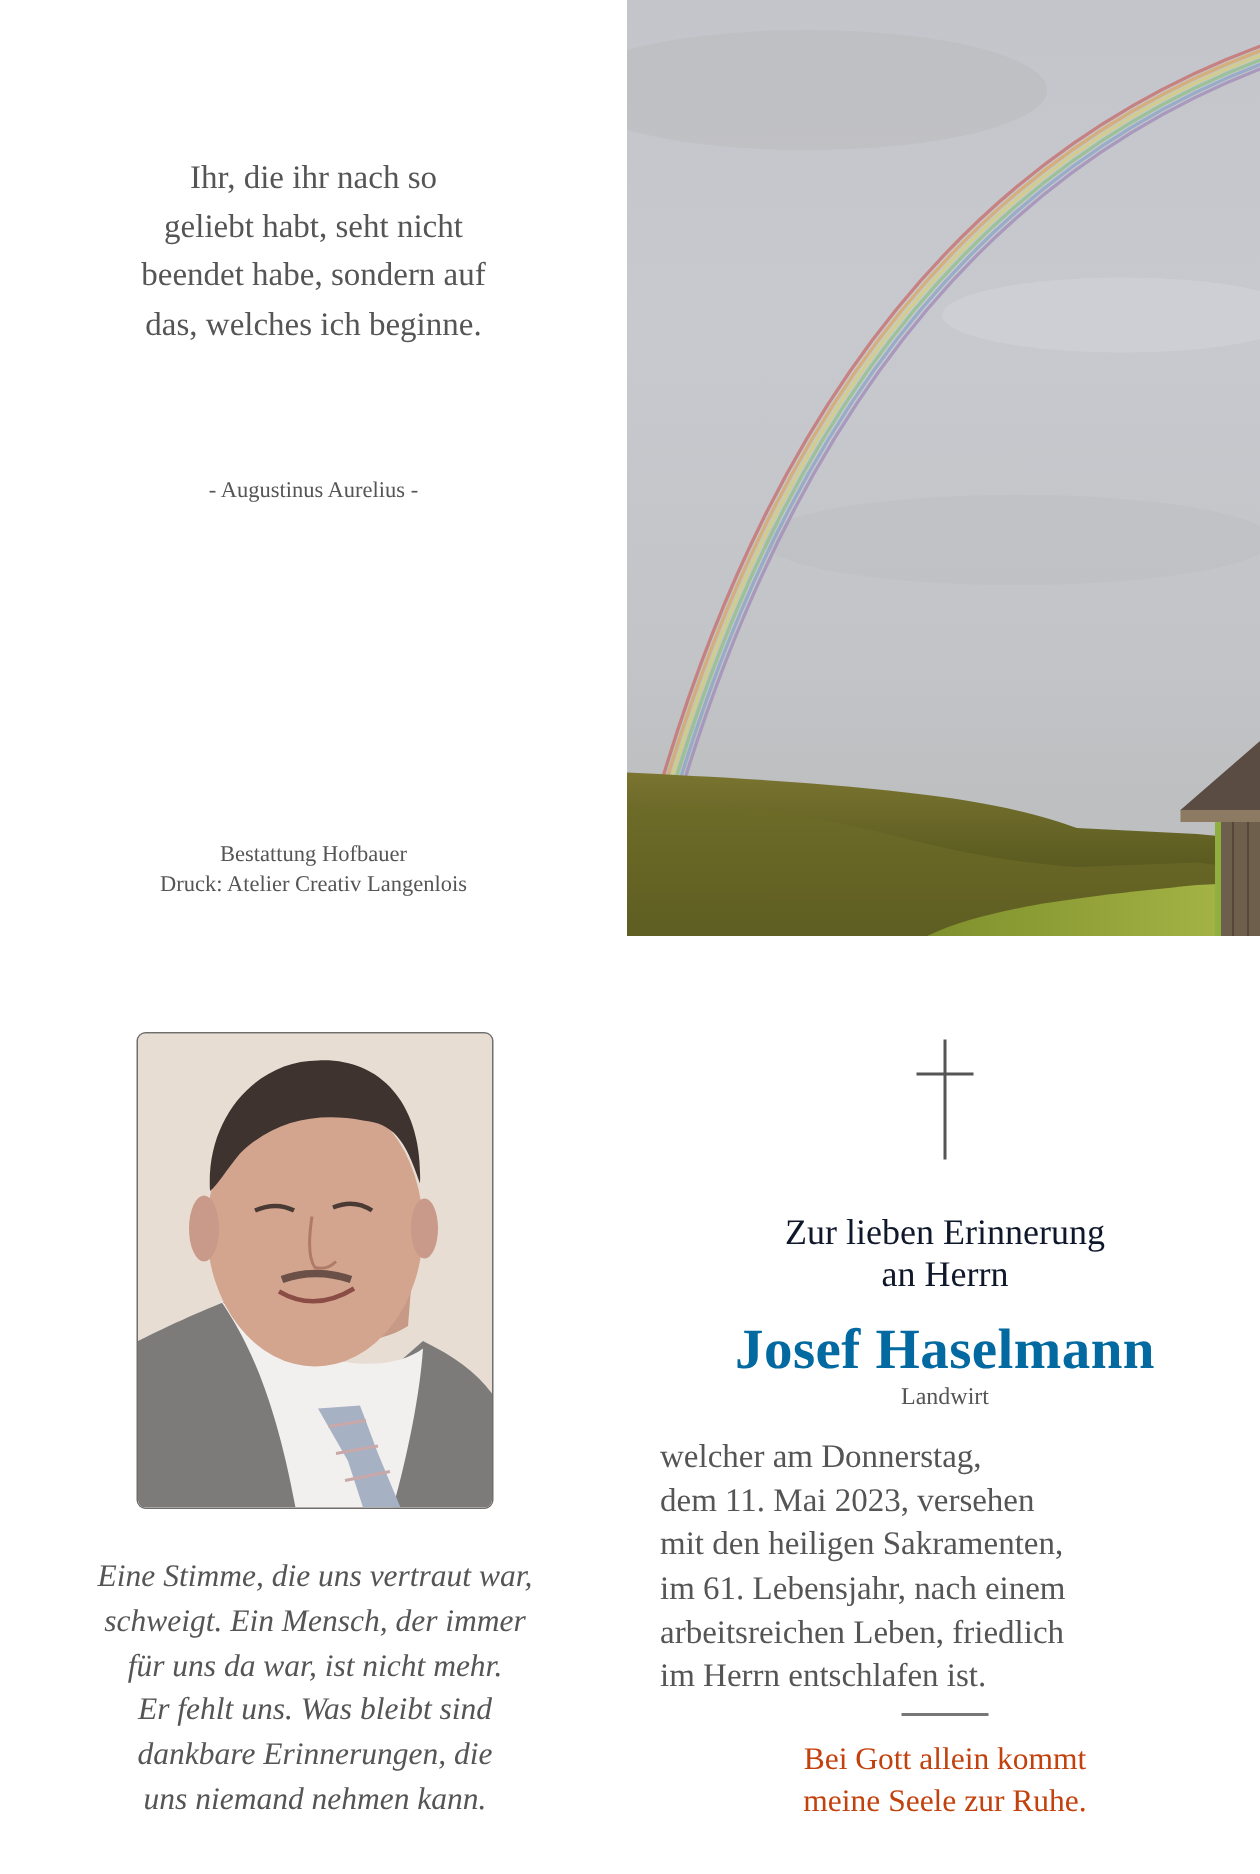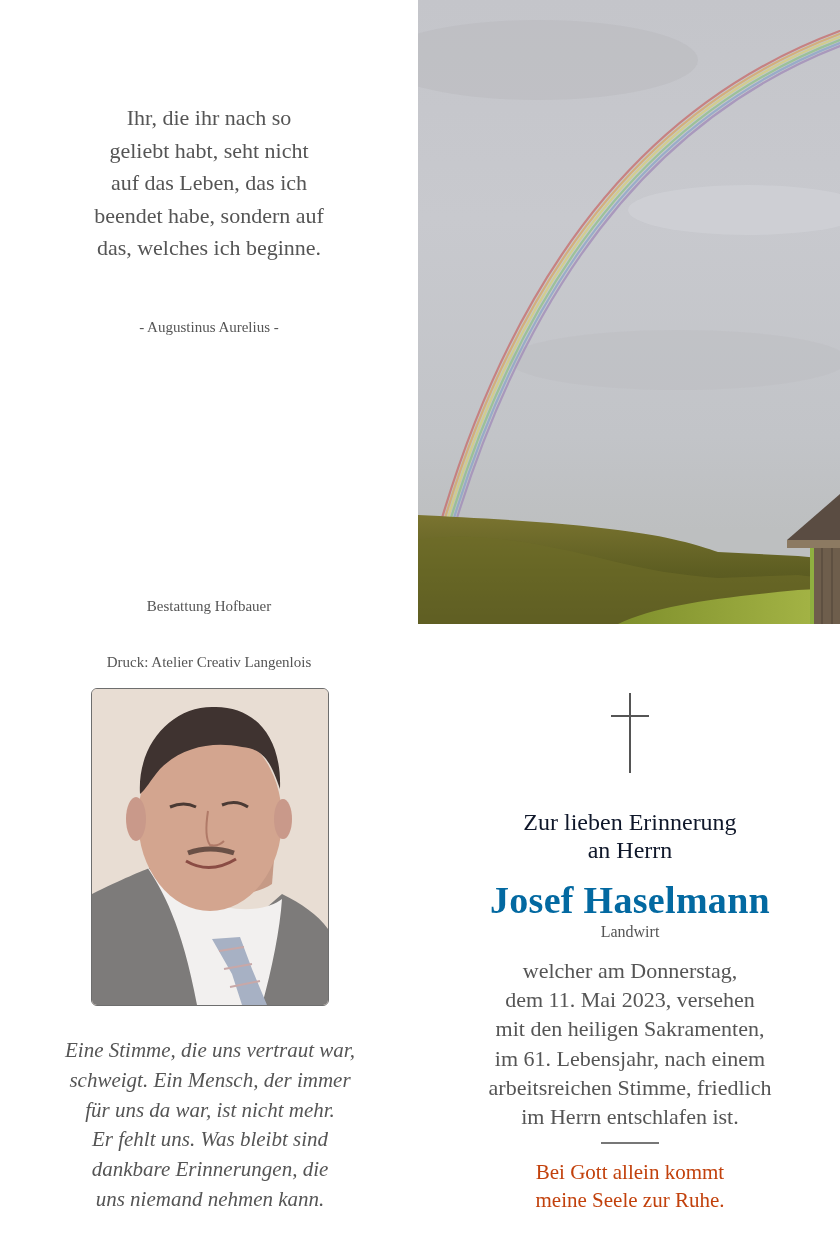--- a/index.html
+++ b/index.html
@@ -18,21 +18,21 @@
     }
     .quote-line { display: block; white-space: nowrap; }
     .quote-author {
       position: absolute; left: 40px; top: 276px; width: 338px; text-align: center;
       font-family: "Liberation Serif", serif; font-size: 15px; color: #555; margin-top: 43px;
     }
     .imprint {
       position: absolute; left: 40px; top: 560px; width: 338px; text-align: center;
       font-family: "Liberation Serif", serif; font-size: 15px; line-height: 20px; color: #555;
     }
-    .imprint span { display: block; margin-top: 36px; }
+    .imprint span { display: block; }
 
     
     #landscape-photo {
       left: 418px; top: 0; width: 422px; height: 624px; overflow: hidden;
       background: linear-gradient(180deg, #c6c7cb 0%, #c9cace 25%, #c4c6cb 50%, #bfc1c4 75%, #c3c4c2 85%);
     }
     #landscape-photo svg { position: absolute; left: 0; top: 0; }
 
     
     #portrait {
@@ -62,42 +62,41 @@
     .name {
       position: absolute; left: 440px; top: 878px; width: 380px; text-align: center;
       font-family: "Liberation Serif", serif; font-weight: bold;
       font-size: 38px; line-height: 44px; color: #0369a1; letter-spacing: 0.3px;
     }
     .occupation {
       position: absolute; left: 440px; top: 923px; width: 380px; text-align: center;
       font-family: "Liberation Serif", serif; font-size: 16px; color: #555;
     }
     .obit {
-      position: absolute; left: 440px; top: 956px; width: 380px; text-align: center;
+      position: absolute; left: 440px; top: 956px; width: 380px; 
       font-family: "Liberation Serif", serif; font-size: 22px; line-height: 29.2px; color: #555;
     }
     .obit span { display: block; white-space: nowrap; }
     .divider {
       position: absolute; left: 601px; top: 1142px; width: 58px; height: 1.5px; background: #777;
     }
     .closing {
       position: absolute; left: 440px; top: 1158px; width: 380px; text-align: center;
       font-family: "Liberation Serif", serif; 
       font-size: 21px; line-height: 28px; color: #c2410c;
     }
     .closing span { display: block; }
   </style>
 </head>
 <body>
 
 <div class="panel" id="quote-panel">
   <div class="quote">
     <span class="quote-line">Ihr, die ihr nach so</span>
     <span class="quote-line">geliebt habt, seht nicht</span>
-    <span class="quote-line">auf das Leben, das ich</span>
     <span class="quote-line">beendet habe, sondern auf</span>
     <span class="quote-line">das, welches ich beginne.</span>
   </div>
   <div class="quote-author">- Augustinus Aurelius -</div>
   <div class="imprint">
     <span>Bestattung Hofbauer</span>
     <span>Druck: Atelier Creativ Langenlois</span>
   </div>
 </div>
 
@@ -199,21 +198,21 @@
 </div>
 
 <div class="name">Josef Haselmann</div>
 <div class="occupation">Landwirt</div>
 
 <div class="obit">
   <span>welcher am Donnerstag,</span>
   <span>dem 11. Mai 2023, versehen</span>
   <span>mit den heiligen Sakramenten,</span>
   <span>im 61. Lebensjahr, nach einem</span>
-  <span>arbeitsreichen Stimme, friedlich</span>
+  <span>arbeitsreichen Leben, friedlich</span>
   <span>im Herrn entschlafen ist.</span>
 </div>
 
 <div class="divider"></div>
 
 <div class="closing">
   <span>Bei Gott allein kommt</span>
   <span>meine Seele zur Ruhe.</span>
 </div>
 

